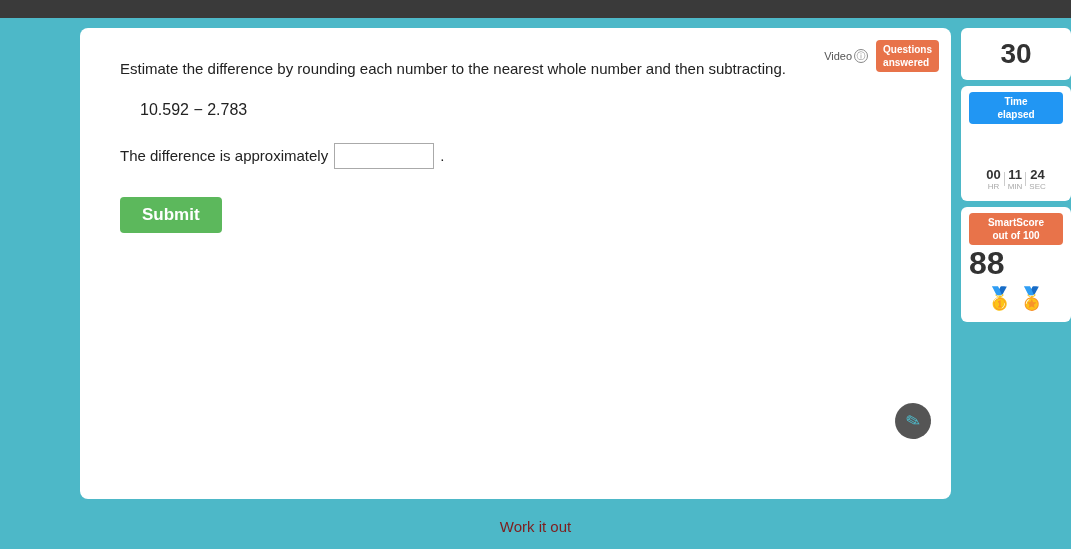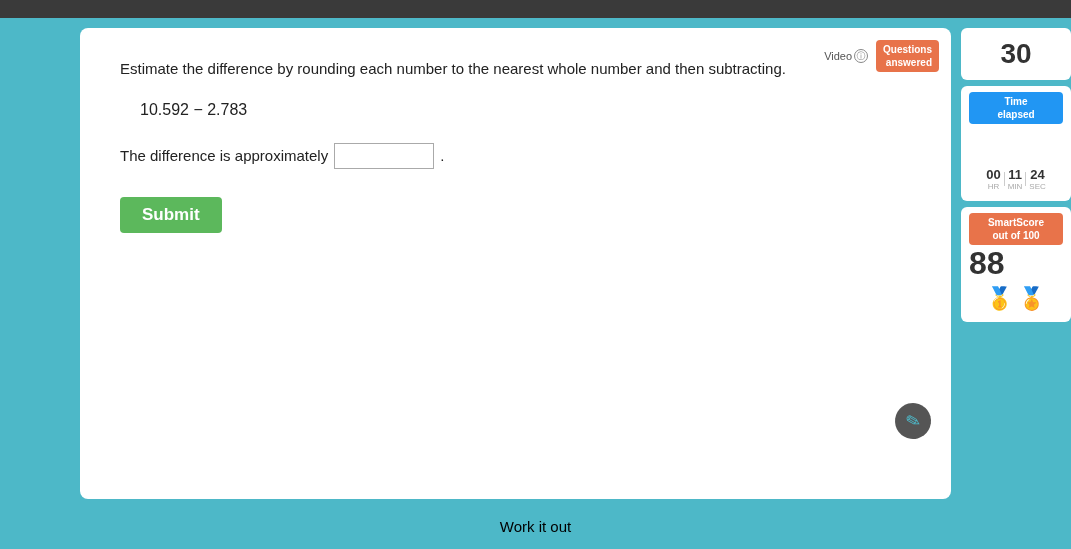--- a/index.html
+++ b/index.html
@@ -102,21 +102,21 @@
       font-size: 9px;
       color: #888;
     }
     .questions-badge {
       background: #e8734a;
       color: white;
       border-radius: 4px;
       padding: 3px 7px;
       font-size: 10px;
       font-weight: bold;
-      text-align: right;
+      text-align: left;
       line-height: 1.3;
     }
     .questions-count {
       font-size: 28px;
       font-weight: bold;
       color: #333;
       text-align: center;
       padding: 4px 0;
     }
     .time-badge {
@@ -192,21 +192,21 @@
     .pencil-icon {
       font-size: 18px;
       color: #4db8c8;
     }
     .work-it-out {
       position: absolute;
       bottom: 14px;
       left: 50%;
       transform: translateX(-50%);
       font-size: 15px;
-      color: #000000;
+      color: #7f1d1d;
       cursor: pointer;
       text-decoration: none;
     }
     .stat-section {
       background: white;
       border-radius: 6px;
       padding: 6px 8px;
       text-align: center;
     }
     .divider {

